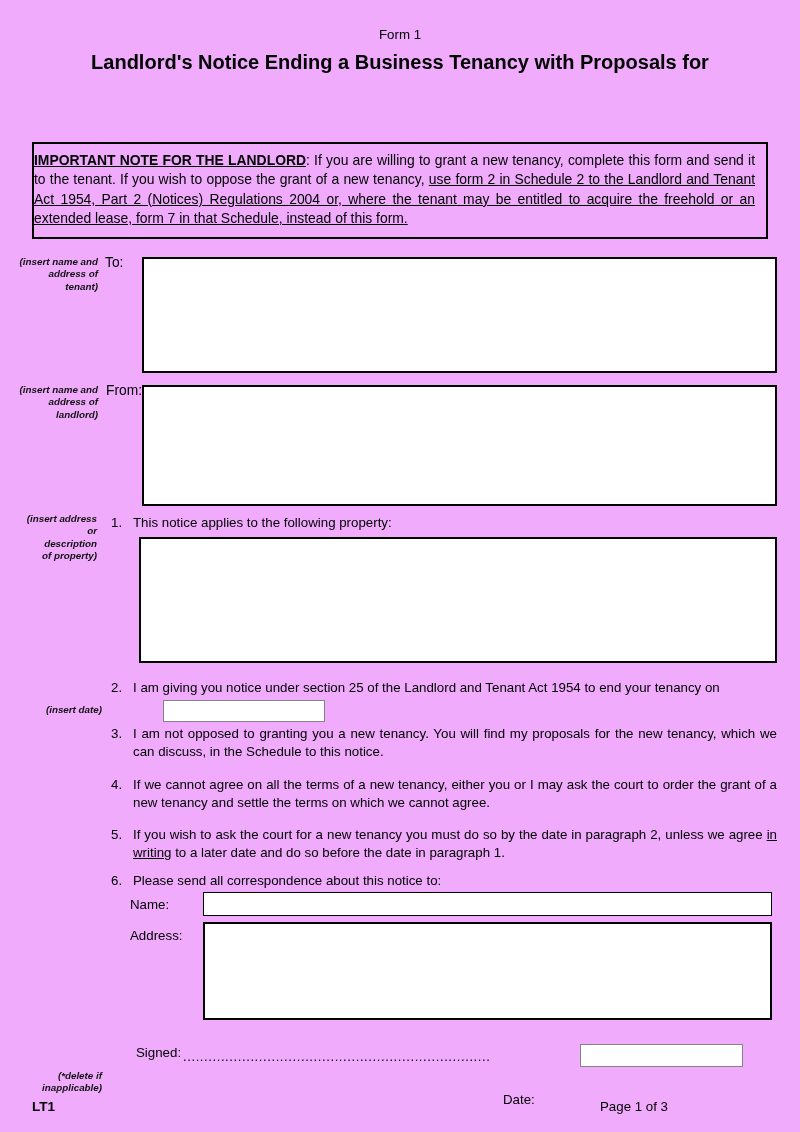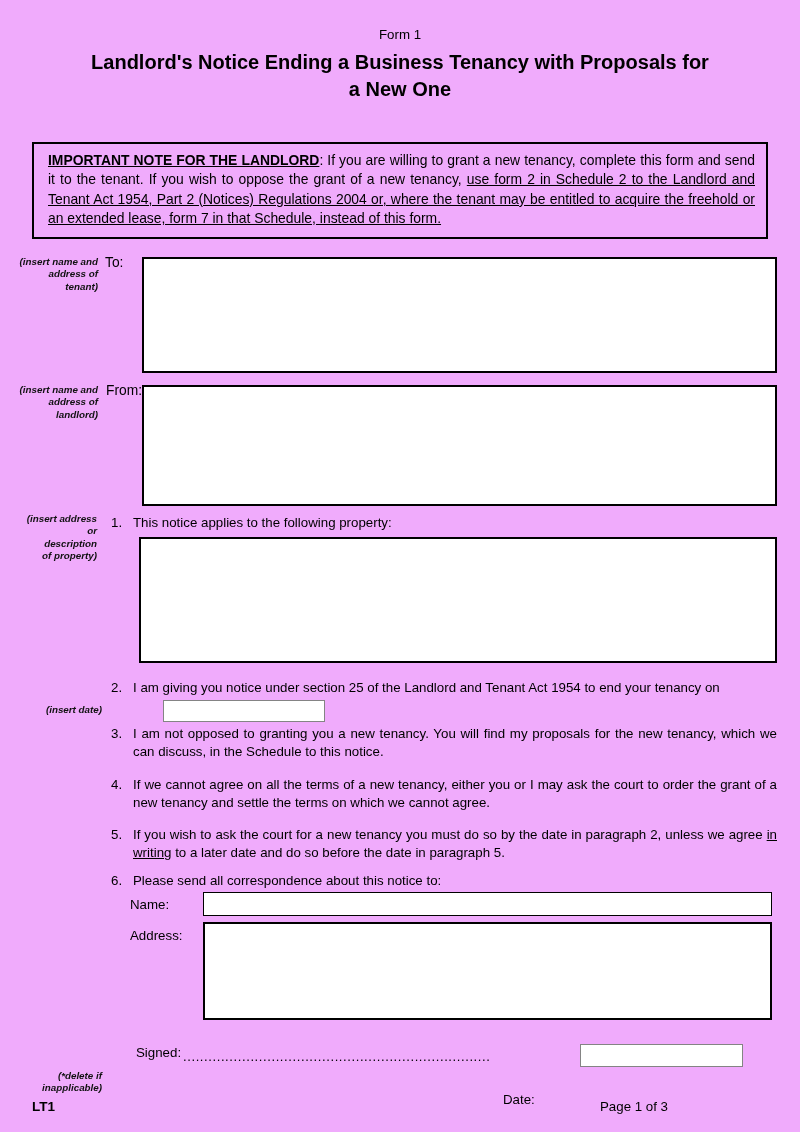--- a/index.html
+++ b/index.html
@@ -9,21 +9,21 @@
   }
   .abs { position:absolute; }
 
   .form-number { top:27px; left:0; width:100%; text-align:center; font-size:13.3px; }
   .title { top:49px; left:0; width:100%; text-align:center; font-weight:bold; font-size:20px; line-height:27px; }
   .title span { display:block; }
   .subtitle { top:107px; left:0; width:100%; text-align:center; font-size:15px; }
 
   .note-box {
     top:142px; left:32px; width:736px; box-sizing:border-box;
-    border:2px solid #000; padding:7px 11px 9px 14px;
+    border:2px solid #000; padding:7px 11px 9px 0;
     font-size:13.9px; line-height:19.3px; text-align:justify;
   }
   .note-lead { font-weight:bold; text-decoration:underline; }
   .u { text-decoration:underline; }
 
   .mnote {
     font-style:italic; font-size:9.8px; line-height:12.3px;
     text-align:right; color:#111;font-weight:bold;
   }
 
@@ -45,21 +45,20 @@
   .footer-page { font-size:13.3px; text-align:left; }
 </style>
 </head>
 <body>
 
 <div class="page">
 
   <div class="abs form-number">Form 1</div>
   <h1 class="abs title" style="margin:0; font-size:20px;">
     <span>Landlord's Notice Ending a Business Tenancy with Proposals for</span>
-    <span>a New One</span>
   </h1>
 
   <div class="abs note-box">
     <span class="note-lead">IMPORTANT NOTE FOR THE LANDLORD</span><span>: If you are willing to grant a new tenancy, complete this form and send it to the tenant. If you wish to oppose the grant of a new tenancy, </span><span class="u">use form 2 in Schedule 2 to the Landlord and Tenant Act 1954, Part 2 (Notices) Regulations 2004 or, where the tenant may be entitled to acquire the freehold or an extended lease, form 7 in that Schedule, instead of this form.</span>
   </div>
 
   <div class="abs mnote" style="top:256px; left:18px; width:80px;">
     <div>(insert name and</div>
     <div>address of tenant)</div>
   </div>
@@ -96,21 +95,21 @@
   <div class="para justify" style="top:725px;">
     <span class="pnum">3.</span>
     <span class="ptext">I am not opposed to granting you a new tenancy. You will find my proposals for the new tenancy, which we can discuss, in the Schedule to this notice.</span>
   </div>
   <div class="para justify" style="top:776px;">
     <span class="pnum">4.</span>
     <span class="ptext">If we cannot agree on all the terms of a new tenancy, either you or I may ask the court to order the grant of a new tenancy and settle the terms on which we cannot agree.</span>
   </div>
   <div class="para justify" style="top:826px;">
     <span class="pnum">5.</span>
-    <span class="ptext"><span>If you wish to ask the court for a new tenancy you must do so by the date in paragraph 2, unless we agree </span><span class="u">in writing</span><span> to a later date and do so before the date in paragraph 5.</span></span>
+    <span class="ptext"><span>If you wish to ask the court for a new tenancy you must do so by the date in paragraph 2, unless we agree </span><span class="u">in writing</span><span> to a later date and do so before the date in paragraph 1.</span></span>
   </div>
   <div class="para" style="top:872px;">
     <span class="pnum">6.</span>
     <span class="ptext">Please send all correspondence about this notice to:</span>
   </div>
 
   <div class="abs fieldlabel" style="top:897px; left:130px;">Name:</div>
   <div class="abs thinbox" style="top:892px; left:203px; width:569px; height:24px;"></div>
   <div class="abs fieldlabel" style="top:928px; left:130px;">Address:</div>
   <div class="abs bigbox" style="top:922px; left:203px; width:569px; height:98px;"></div>

